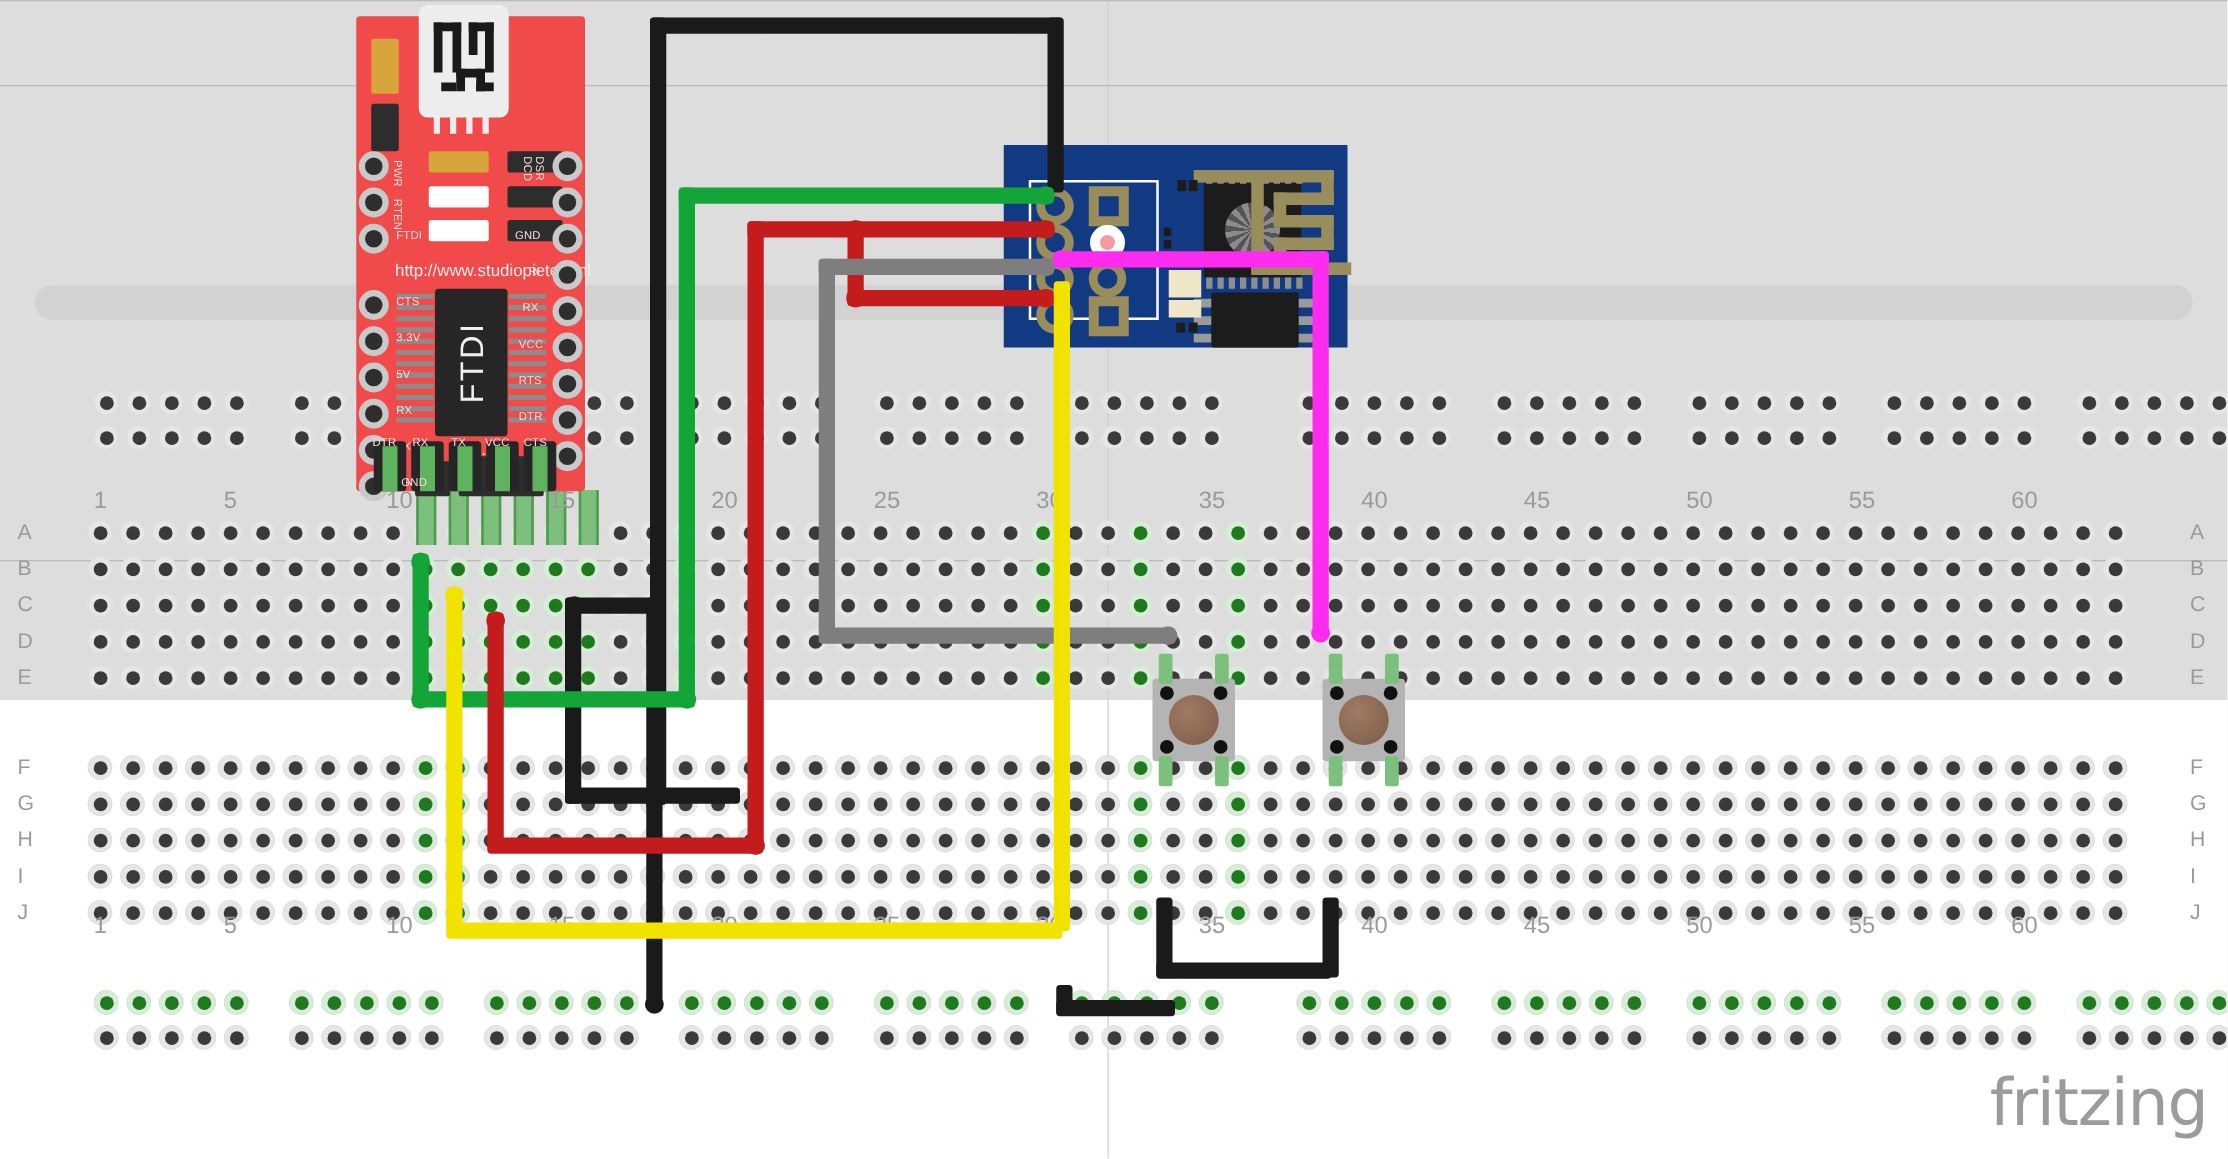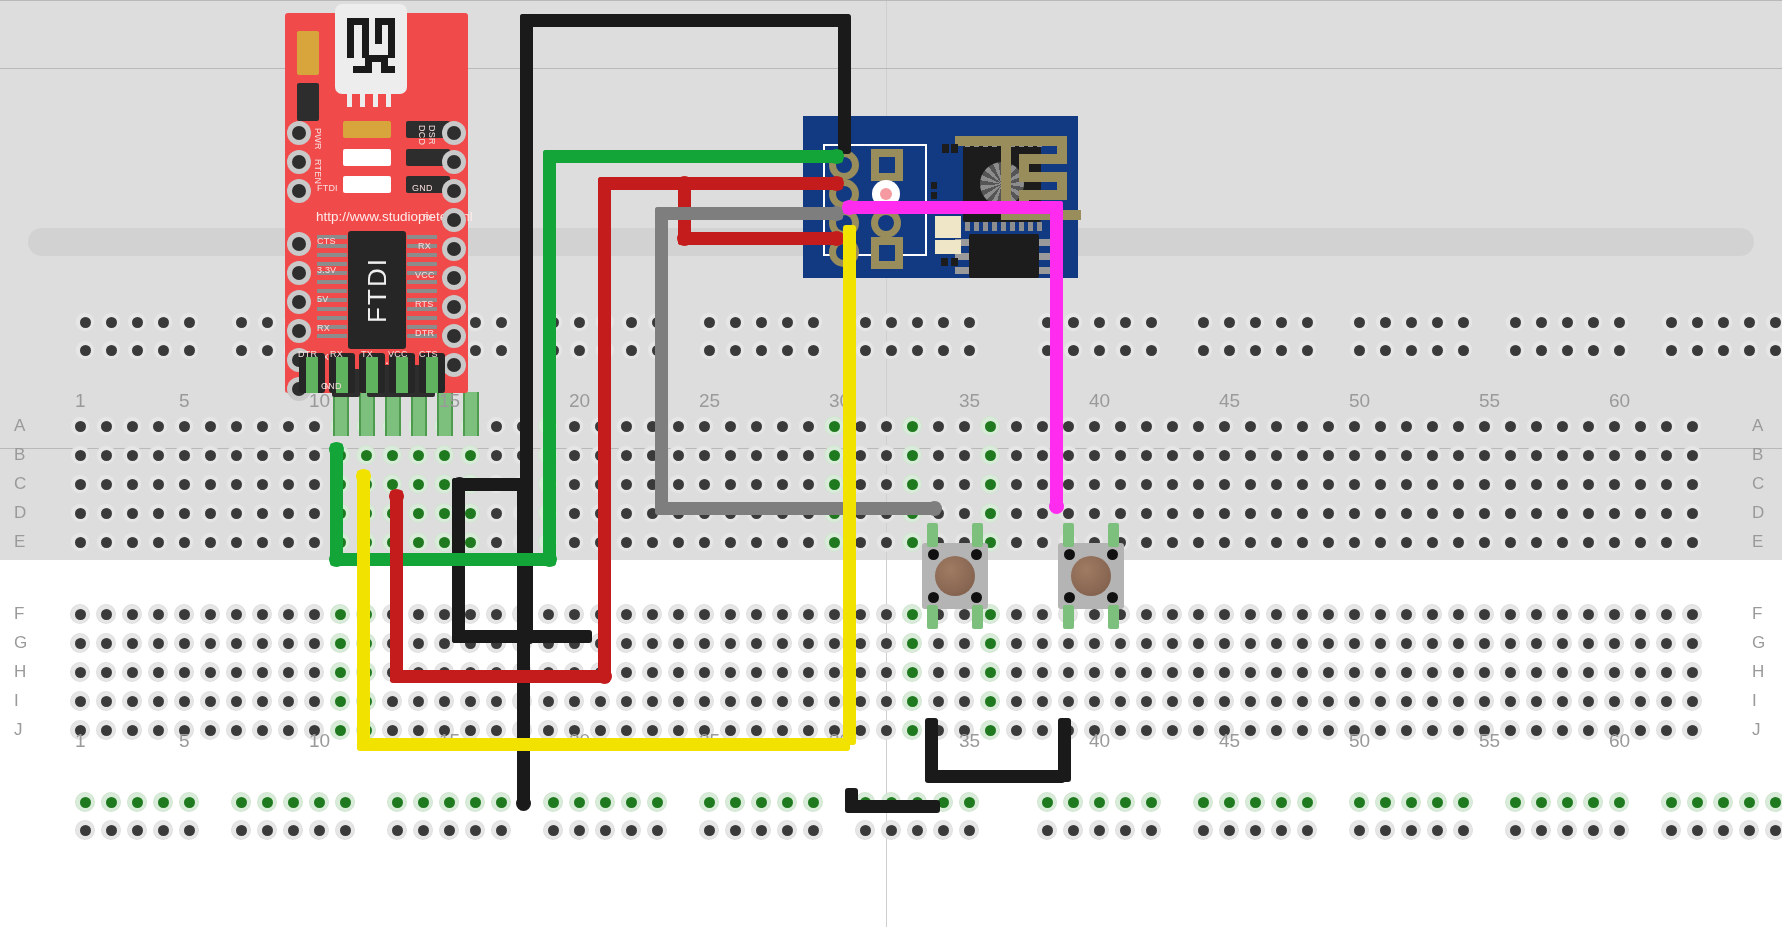--- a/index.html
+++ b/index.html
@@ -2984,13 +2984,14 @@
       <div class="w" style="left: 843px; top: 225px; width: 13px; height: 520px; background: rgb(242, 226, 0);"></div>
       <div class="w" style="left: 357px; top: 738px; width: 493px; height: 13px; background: rgb(242, 226, 0);"></div>
       <div class="w" style="left: 357px; top: 470px; width: 13px; height: 275px; background: rgb(242, 226, 0);"></div>
       <div class="wend" style="left: 355.5px; top: 468.5px; background: rgb(242, 226, 0);"></div>
       <div class="w" style="left: 843px; top: 201px; width: 220px; height: 13px; background: rgb(255, 44, 240);"></div>
       <div class="w" style="left: 1050px; top: 201px; width: 13px; height: 310px; background: rgb(255, 44, 240);"></div>
       <div class="wend" style="left: 1048.5px; top: 498.5px; background: rgb(255, 44, 240);"></div>
       <div class="wend" style="left: 841.5px; top: 199.5px; background: rgb(255, 44, 240);"></div>
     </div>
 
+  <div id="logo">fritzing</div>
 </div>
 
 </body></html>

